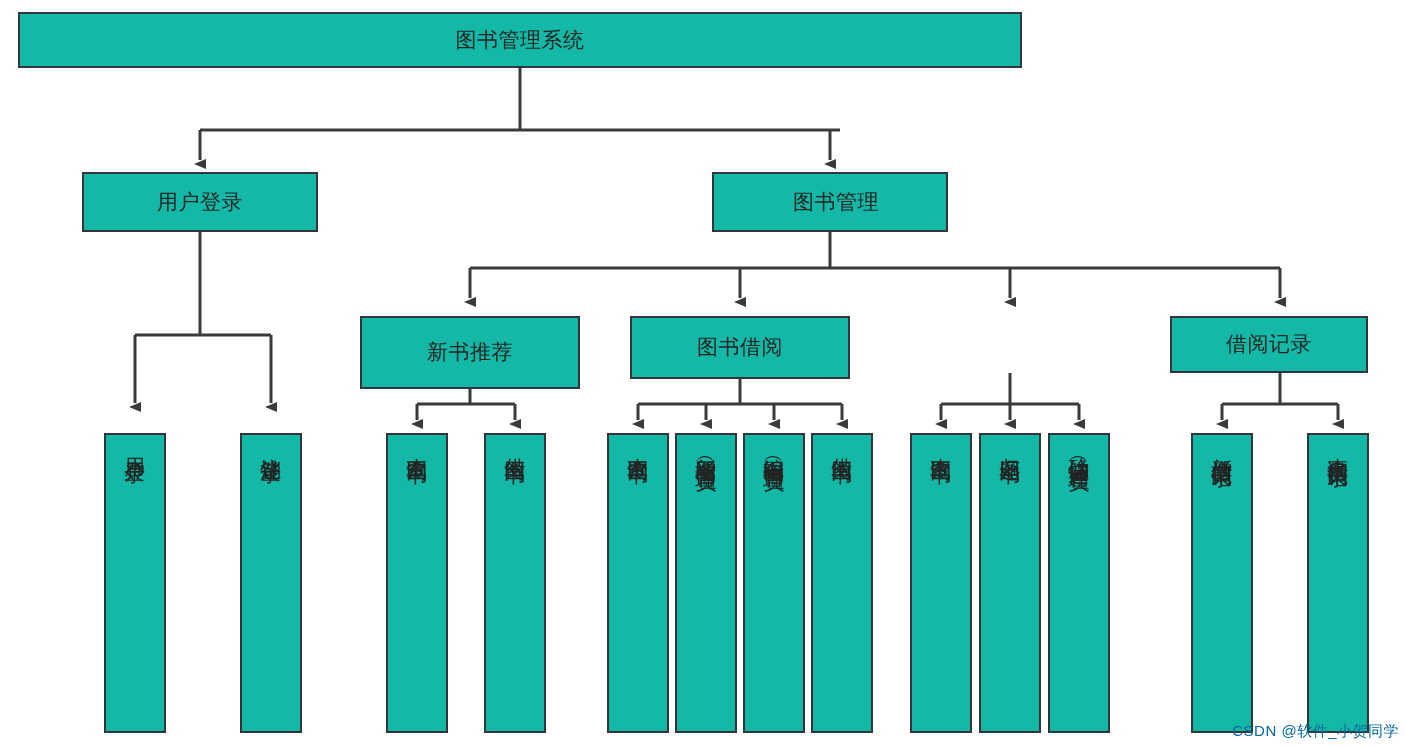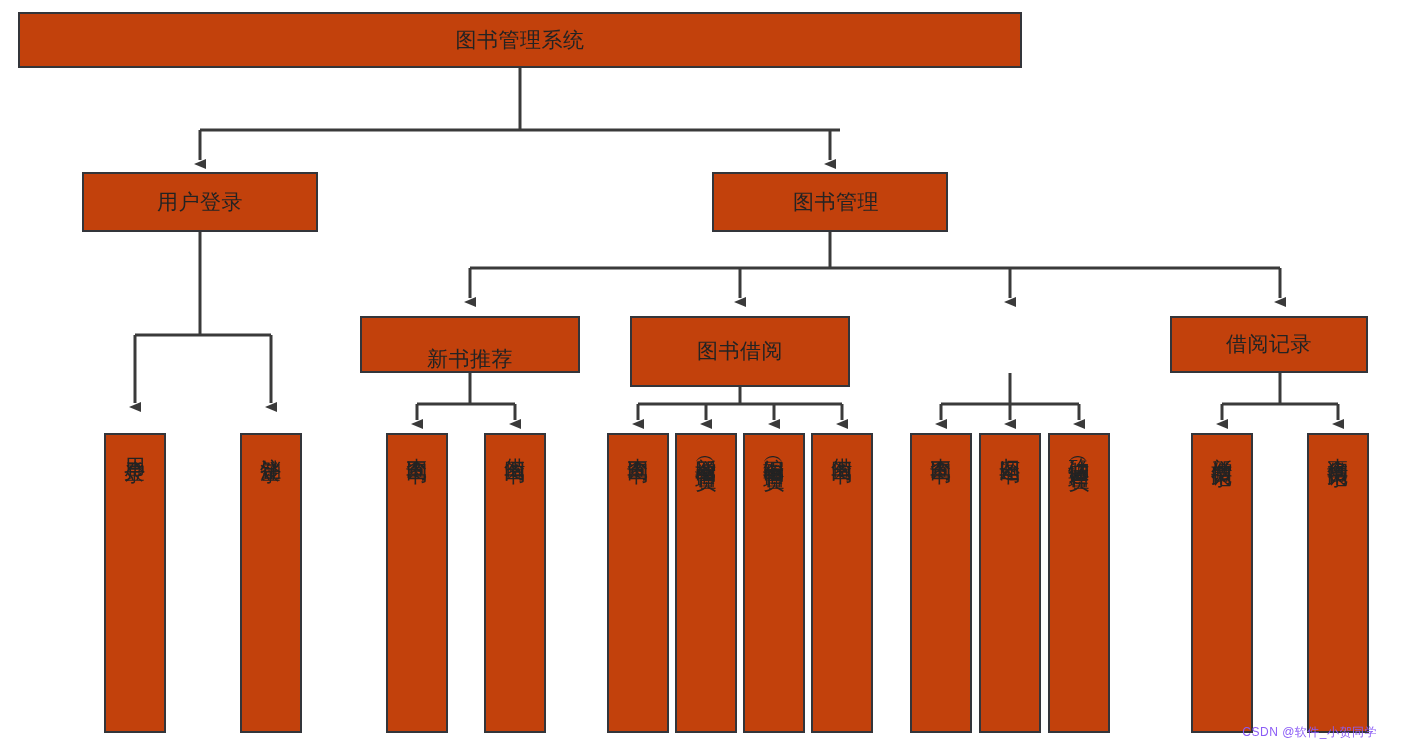--- a/index.html
+++ b/index.html
@@ -22,21 +22,21 @@
     position: absolute;
     left: 0;
     top: 0;
     width: 1405px;
     height: 747px;
     pointer-events: none;
   }
   .node {
     position: absolute;
     box-sizing: border-box;
-    background: #c2410c;
+    background: #14b8a6;
     border: 2px solid #33353a;
     display: flex;
     align-items: center;
     justify-content: center;
     color: #1b1b1b;
     z-index: 2;
   }
   .node-label {
     font-size: 21px;
     line-height: 1.15;
@@ -58,24 +58,24 @@
     writing-mode: vertical-rl;
     text-orientation: upright;
     font-size: 21px;
     line-height: 1.32;
     letter-spacing: 2px;
     white-space: nowrap;
     text-align: left;
   }
   #watermark {
     position: absolute;
-    right: 28px;
+    right: 6px;
     bottom: 6px;
-    font-size: 12px;
-    color: #8b5cf6;
+    font-size: 15px;
+    color: #0369a1;
     z-index: 5;
     white-space: nowrap;
     letter-spacing: 0.5px;
   }
 </style>
 </head>
 <body>
 
 <div id="diagram-root">
 
@@ -135,25 +135,25 @@
   </div>
 
   <div class="node horizontal" style="left:82px; top:172px; width:236px; height:60px;">
     <span class="node-label">用户登录</span>
   </div>
 
   <div class="node horizontal" style="left:712px; top:172px; width:236px; height:60px;padding-left:12px;">
     <span class="node-label">图书管理</span>
   </div>
 
-  <div class="node horizontal" style="left:360px; top:316px; width:220px; height:57px;align-items:flex-end;">
+  <div class="node horizontal" style="left:360px; top:316px; width:220px; height:73px;">
     <span class="node-label">新书推荐</span>
   </div>
 
-  <div class="node horizontal" style="left:630px; top:316px; width:220px; height:71px;">
+  <div class="node horizontal" style="left:630px; top:316px; width:220px; height:63px;">
     <span class="node-label">图书借阅</span>
   </div>
 
 
   <div class="node horizontal" style="left:1170px; top:316px; width:198px; height:57px;">
     <span class="node-label">借阅记录</span>
   </div>
 
   <div class="node vertical" style="left:104px; top:433px; width:62px; height:300px;">
     <span class="node-label">用户登录</span>

